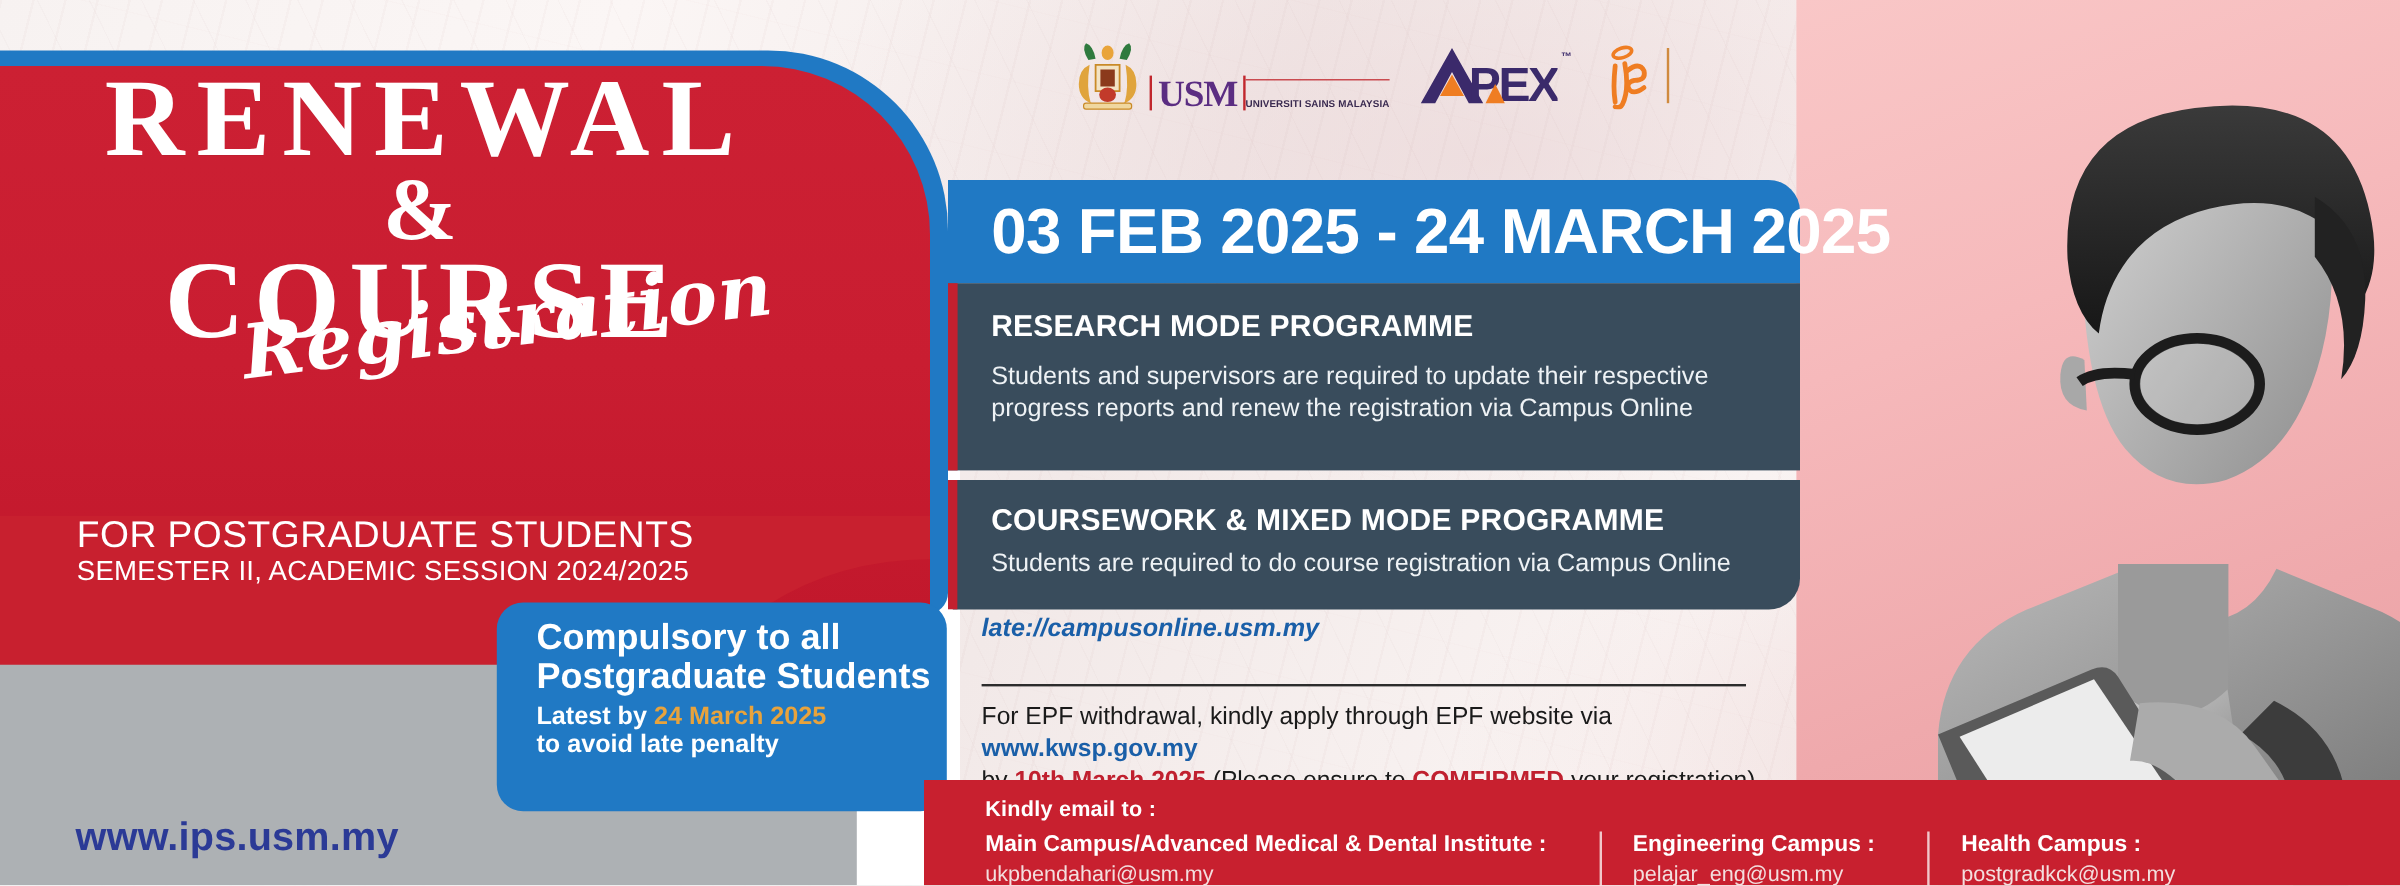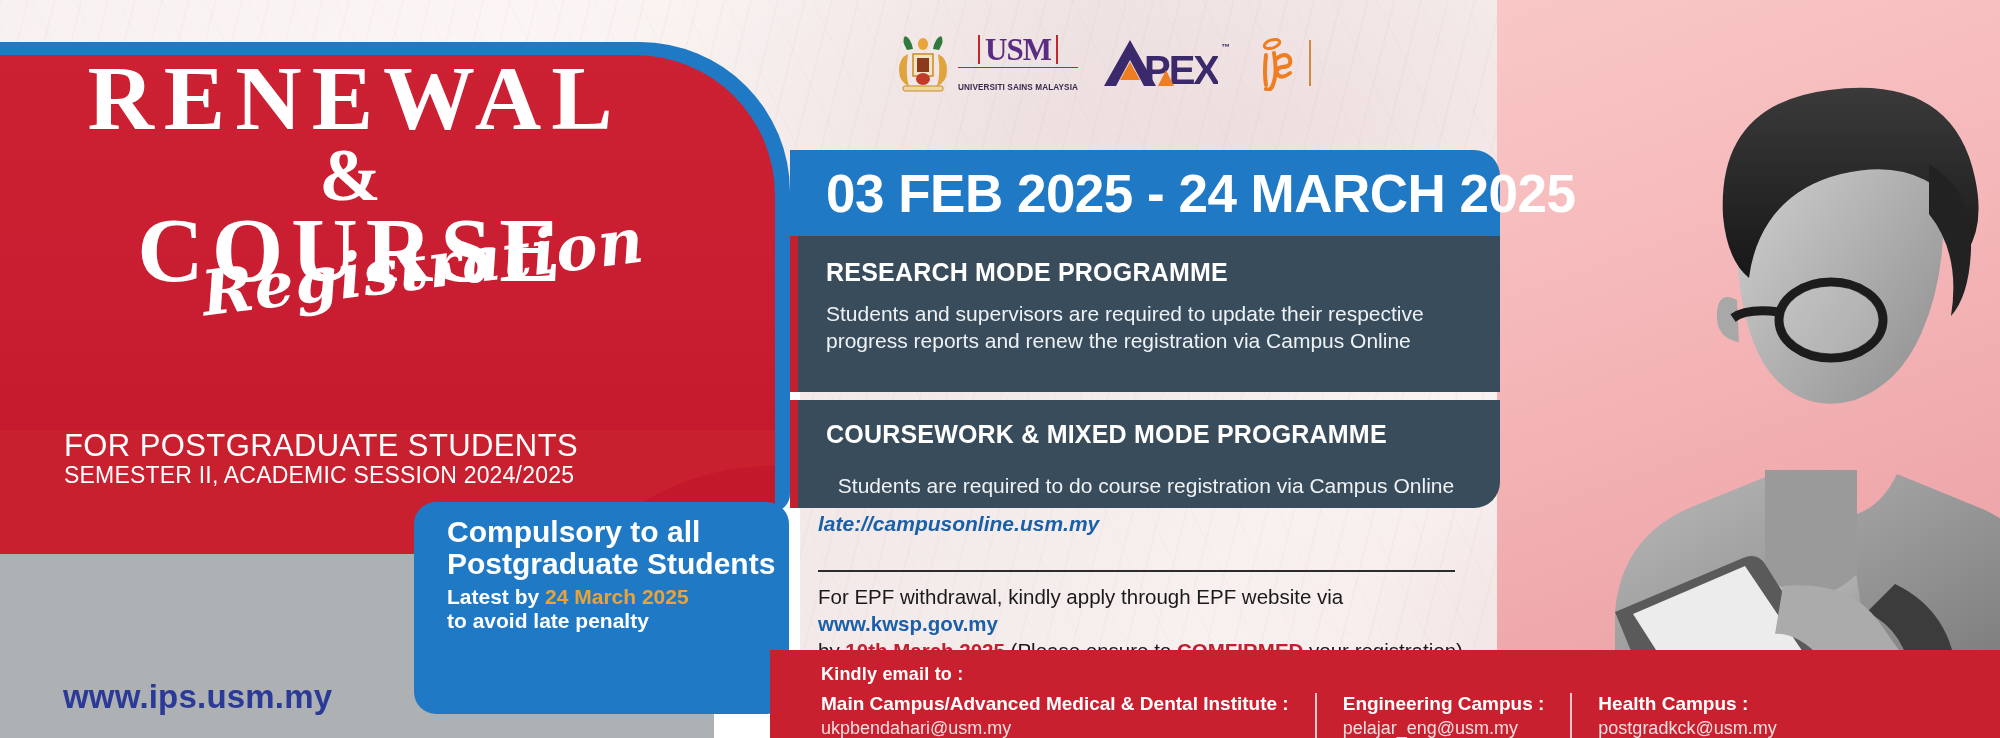--- a/index.html
+++ b/index.html
@@ -78,37 +78,37 @@
     position:absolute;left:64px;top:428px;color:#ffffff;
     font-size:31px;letter-spacing:.4px;font-weight:400;white-space:nowrap;
   }
   .sub2{
     position:absolute;left:64px;top:462px;color:#ffffff;
     font-size:23px;letter-spacing:.2px;font-weight:400;white-space:nowrap;
   }
 
   
   .blue-card{
-    position:absolute;left:414px;top:502px;width:375px;height:212px;
+    position:absolute;left:414px;top:502px;width:375px;height:174px;
     background:#2079c4;border-radius:22px 22px 22px 22px;
     padding:14px 0 0 33px;box-sizing:border-box;
   }
   .bc-big{color:#ffffff;font-weight:700;font-size:30px;line-height:1.05;}
   .bc-small{color:#ffffff;font-weight:700;font-size:21px;line-height:1.12;margin-top:6px;}
   .bc-date{color:#e8a33c;font-weight:700;}
   .ips-url{
     position:absolute;left:63px;top:678px;color:#2b3a96;
     font-weight:700;font-size:33px;letter-spacing:.2px;
   }
 
   
   .logos{position:absolute;left:895px;top:32px;height:62px;display:flex;align-items:center;gap:16px;}
   .logo-usm{display:flex;align-items:flex-end;gap:7px;}
   .crest svg{display:block;}
-  .usm-wordmark{display:flex;flex-direction:column;align-items:center;text-align:right;}
+  .usm-wordmark{display:flex;flex-direction:row;align-items:center;text-align:right;}
   .usm-letters{
     font-family:"Liberation Serif", serif;font-weight:700;color:#5b2d82;
     font-size:31px;line-height:.95;letter-spacing:-1px;
     border-left:2px solid #c1272d;border-right:2px solid #c1272d;padding:0 5px;
   }
   .usm-sub{
     font-size:8.2px;color:#3a2a50;font-weight:700;letter-spacing:.1px;margin-top:3px;
     border-top:1.4px solid #c1272d;padding-top:15px;white-space:nowrap;
   }
   .apex{display:flex;align-items:flex-start;gap:3px;margin-left:6px;}
@@ -132,41 +132,41 @@
   }
   .mode-block{
     position:absolute;left:790px;width:710px;
     background:#394c5c;box-sizing:border-box;
     border-left:8px solid #c3202f;
   }
   .mode-research{top:236px;height:156px;padding:22px 34px 16px 28px;}
   .mode-course{top:400px;height:108px;padding:20px 34px 0 28px;border-bottom-right-radius:26px;}
   .mode-title{color:#ffffff;font-weight:700;font-size:25px;letter-spacing:.2px;}
   .mode-body{color:#eef2f5;font-size:21px;line-height:1.28;margin-top:14px;font-weight:400;}
-  .mode-course .mode-body{margin-top:24px;text-align:center;}
+  .mode-course .mode-body{margin-top:8px;}
 
   .campus-url{
     position:absolute;left:818px;top:512px;
     color:#1a5fa8;font-weight:700;font-style:italic;font-size:21px;
   }
   .hr-line{position:absolute;left:818px;top:570px;width:637px;height:2px;background:#2c2c2c;}
   .epf{
     position:absolute;left:818px;top:583px;width:700px;
     color:#1a1a1a;font-size:20.5px;line-height:1.32;
   }
   .epf .blue{color:#1a5fa8;font-weight:700;text-align:center;}
   .epf .red{color:#c0202f;font-weight:700;}
 
   
   .footer{
     position:absolute;left:770px;top:650px;width:1230px;height:88px;
     background:#c8202f;box-sizing:border-box;padding:14px 0 0 51px;
   }
   .f-kindly{color:#ffffff;font-weight:700;font-size:18px;letter-spacing:.2px;}
-  .f-cols{display:flex;align-items:flex-end;margin-top:8px;}
+  .f-cols{display:flex;align-items:flex-end;margin-top:8px;gap:18px;}
   .f-col{padding-right:26px;}
   .f-col + .f-col{border-left:2px solid rgba(255,255,255,.75);padding-left:26px;}
   .f-label{color:#ffffff;font-weight:700;font-size:19px;white-space:nowrap;}
   .f-mail{color:#f3dede;font-size:18px;margin-top:3px;white-space:nowrap;font-weight:400;}
 </style>
 </head>
 <body>
 
 <div class="poster">
   <div class="marble"></div>

